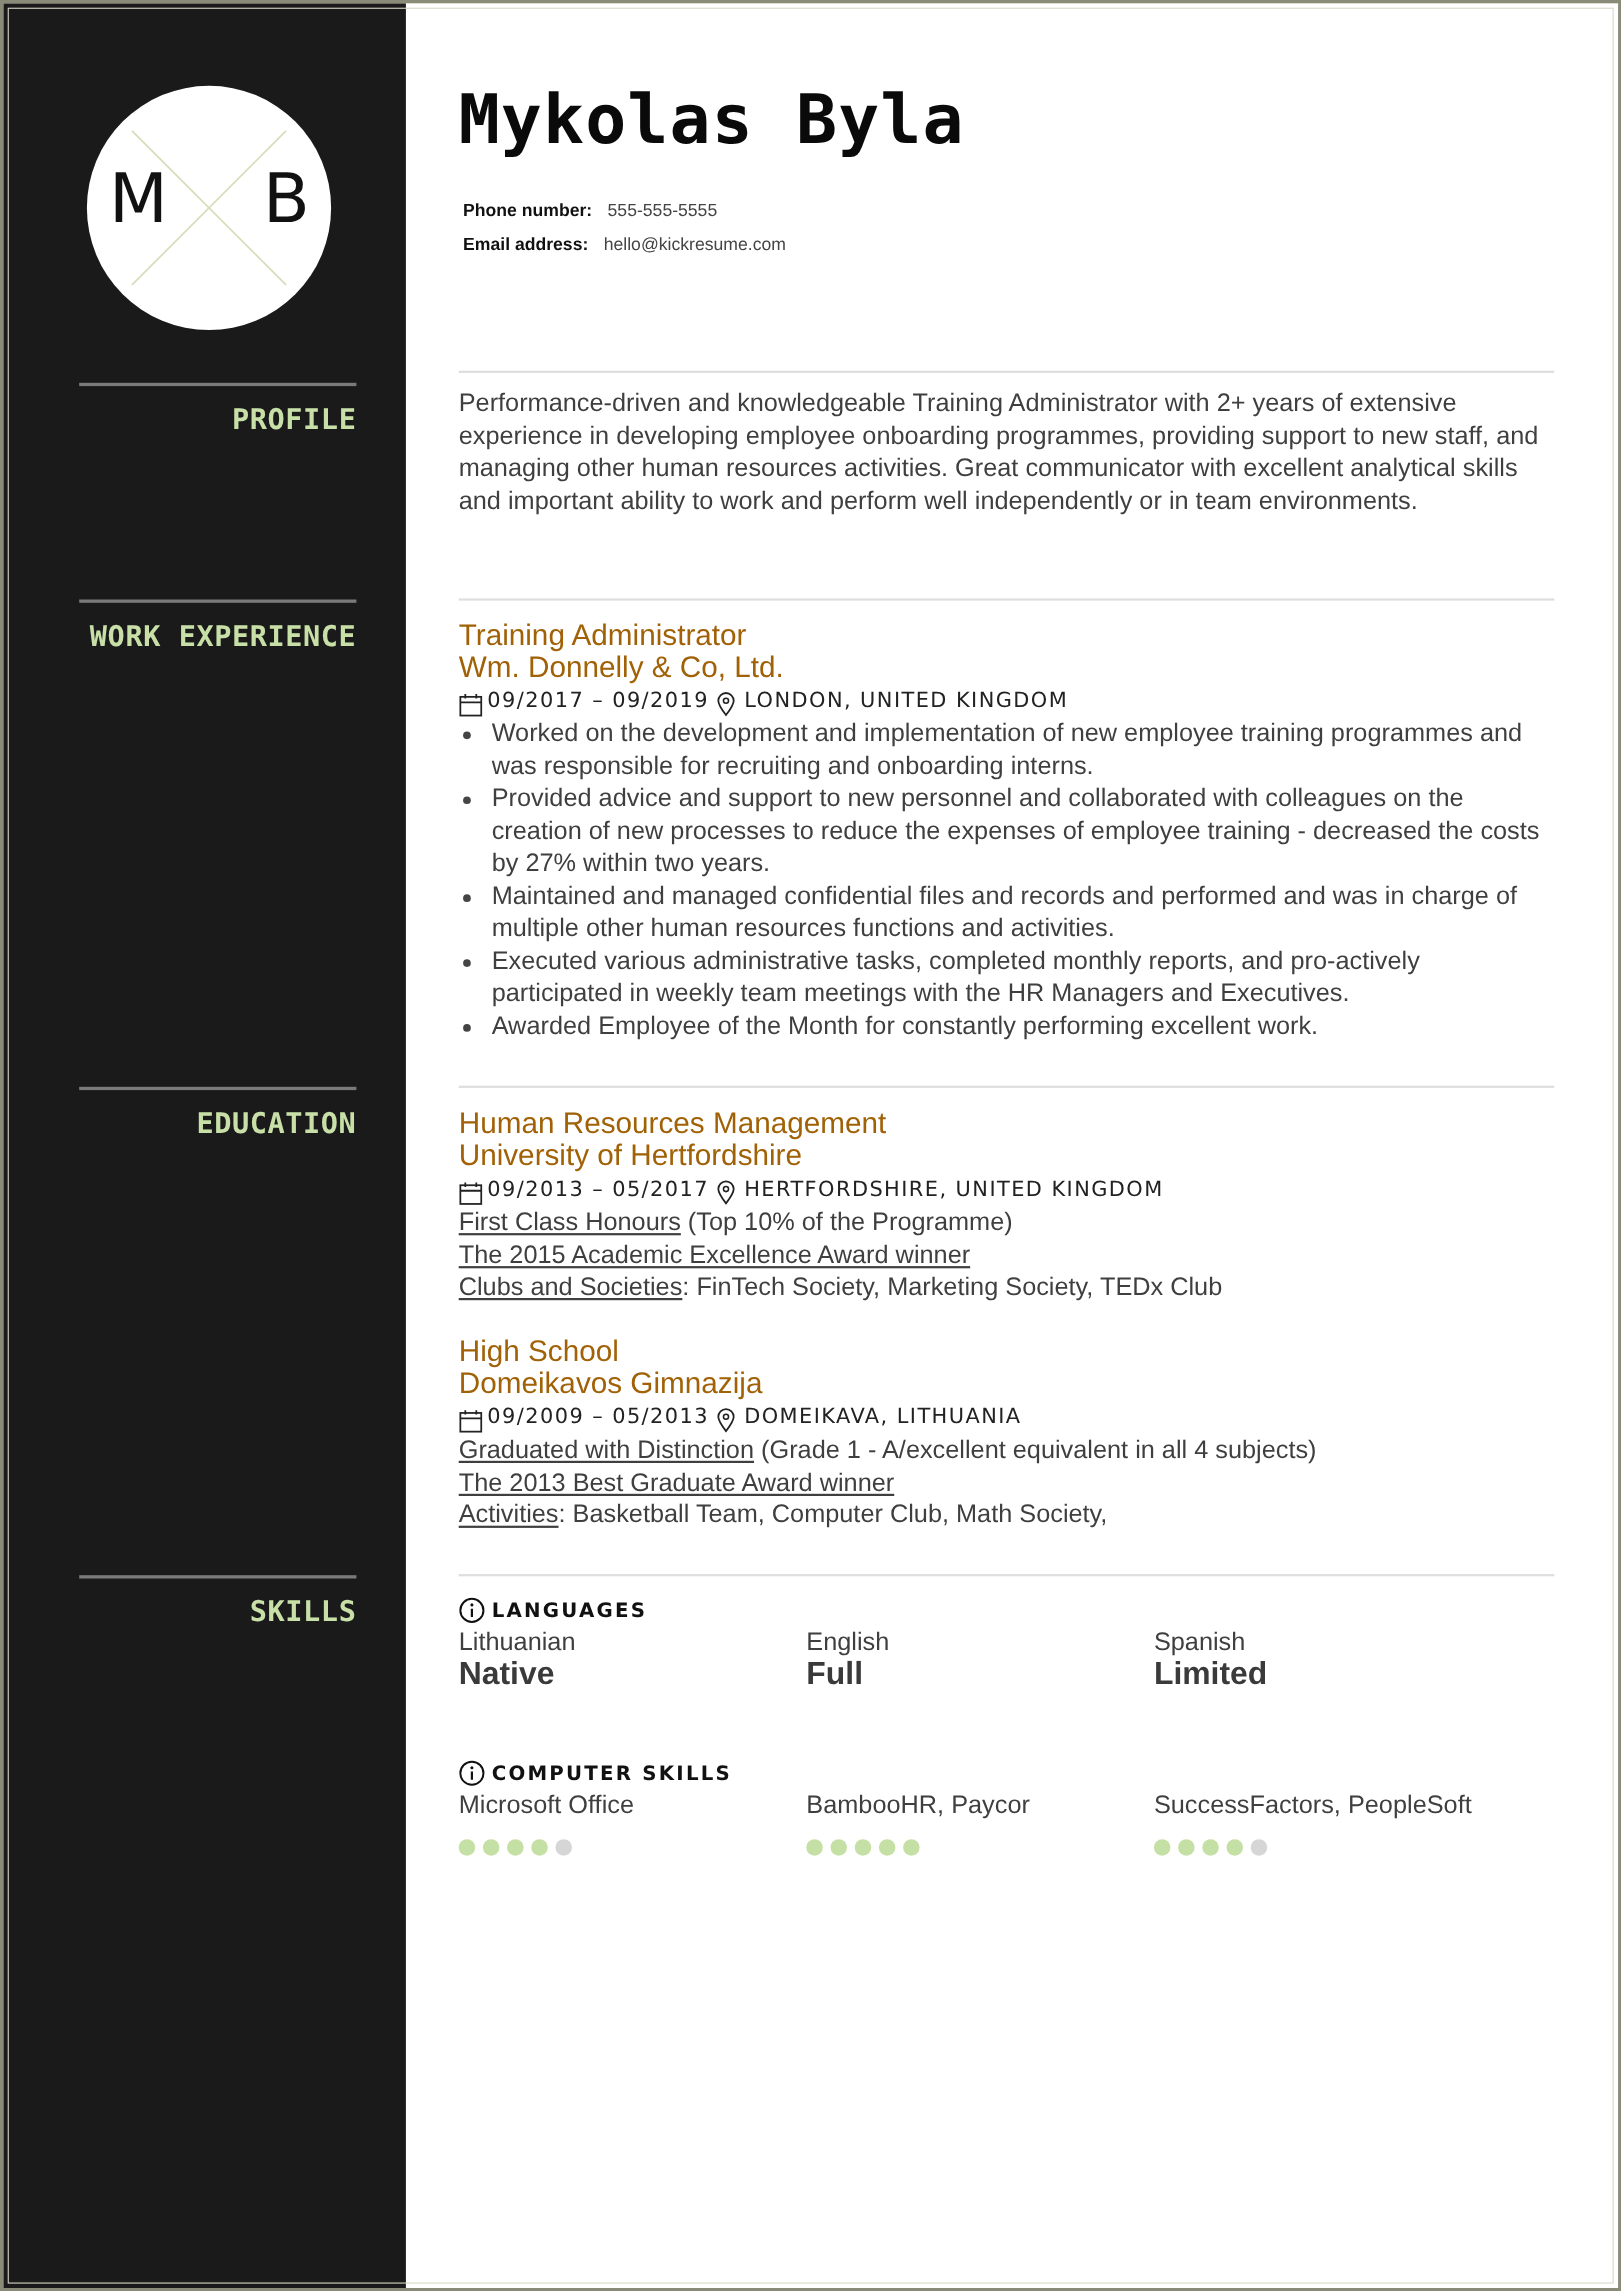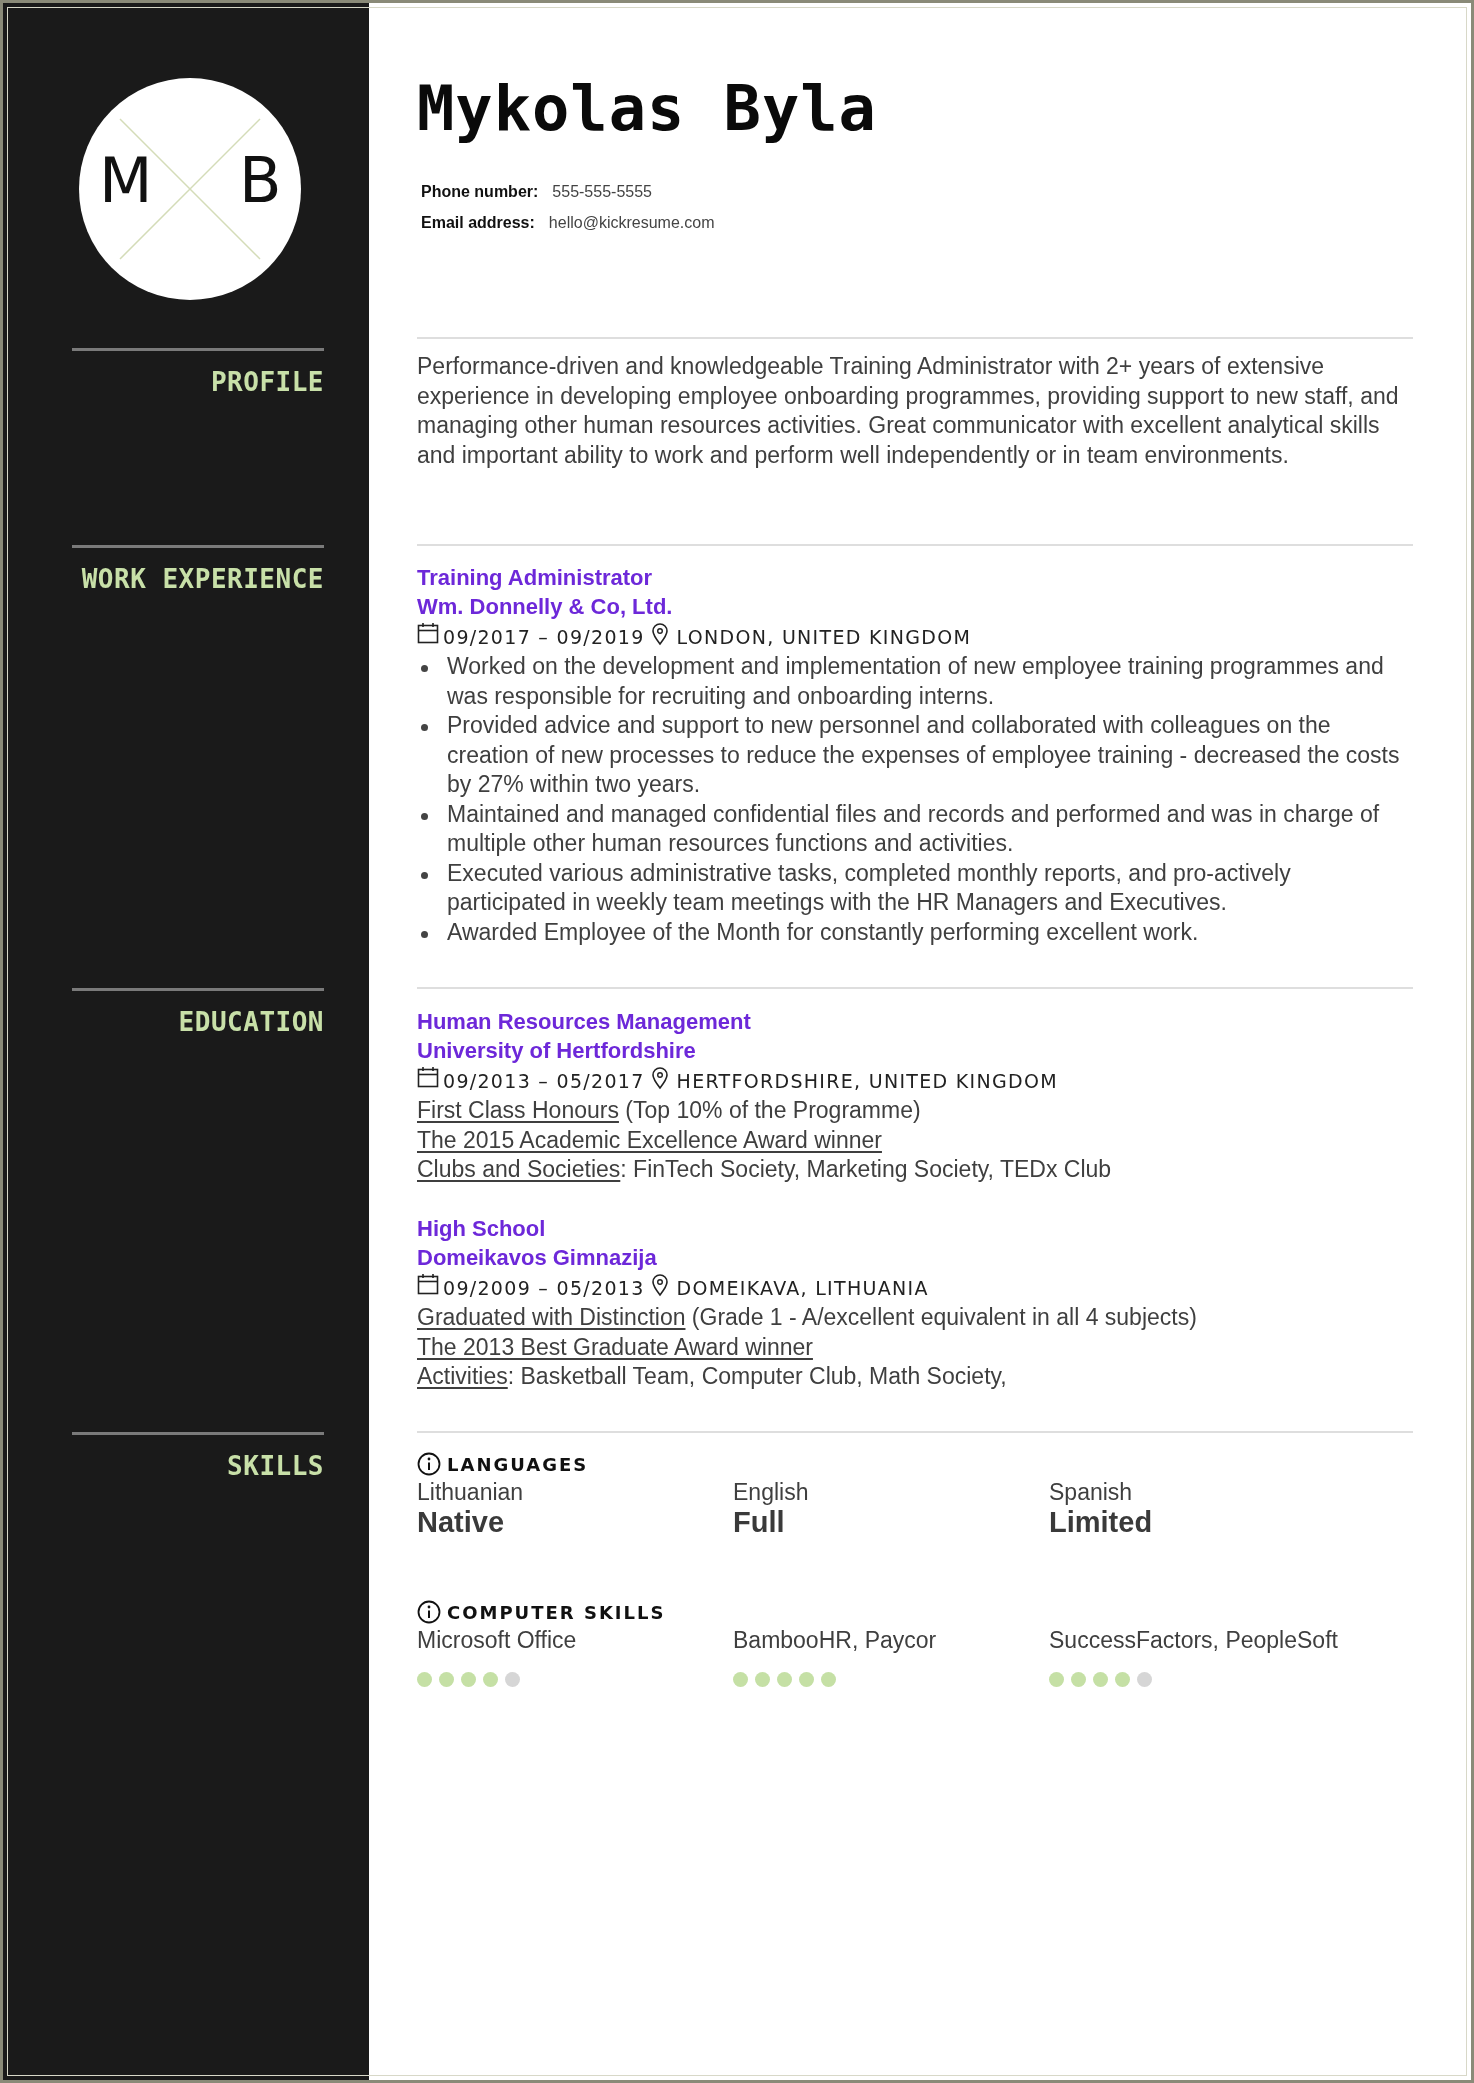--- a/index.html
+++ b/index.html
@@ -24,22 +24,22 @@
   .contact { position: absolute; left: 421px; top: 176px; font-size: 16px; line-height: 31px; }
   .contact-row { display: flex; }
   .contact-label { font-weight: bold; color: #111; }
   .contact-value { color: #444; margin-left: 14px; }
 
   .rule { position: absolute; left: 417px; width: 996px; height: 2px; background: #dedede; }
 
   .profile-text { position: absolute; left: 417px; top: 352px; width: 990px; font-size: 23px; line-height: 29.5px; color: #3f3f3f; }
 
   .job { position: absolute; left: 417px; width: 990px; }
-  .job-title, .job-org { font-weight: bold; font-size: 22px; color: #6d28d9; line-height: 29px; }
-  .meta { display: flex; align-items: flex-start; font-family: "DejaVu Sans", sans-serif; font-size: 19px; letter-spacing: 1.3px; color: #222; line-height: 30px; margin-top: 1px; }
+  .job-title, .job-org { font-weight: normal; font-size: 27px; color: #a16207; line-height: 29px; }
+  .meta { display: flex; align-items: flex-end; font-family: "DejaVu Sans", sans-serif; font-size: 19px; letter-spacing: 1.3px; color: #222; line-height: 30px; margin-top: 1px; }
   .meta svg { flex: none; }
   .meta .date { margin-left: 4px; }
   .meta .loc { margin-left: 2px; }
 
   .bullets { list-style: none; font-size: 23px; line-height: 29.5px; color: #3f3f3f; margin-top: 0px; }
   .bullets li { position: relative; padding-left: 30px; }
   .bullets li::before { content: ""; position: absolute; left: 4px; top: 13px; width: 7px; height: 7px; border-radius: 50%; background: #444; }
 
   .edu-line { font-size: 23px; line-height: 29.5px; color: #3f3f3f; }
   .u { text-decoration: underline; text-underline-offset: 3px; }

